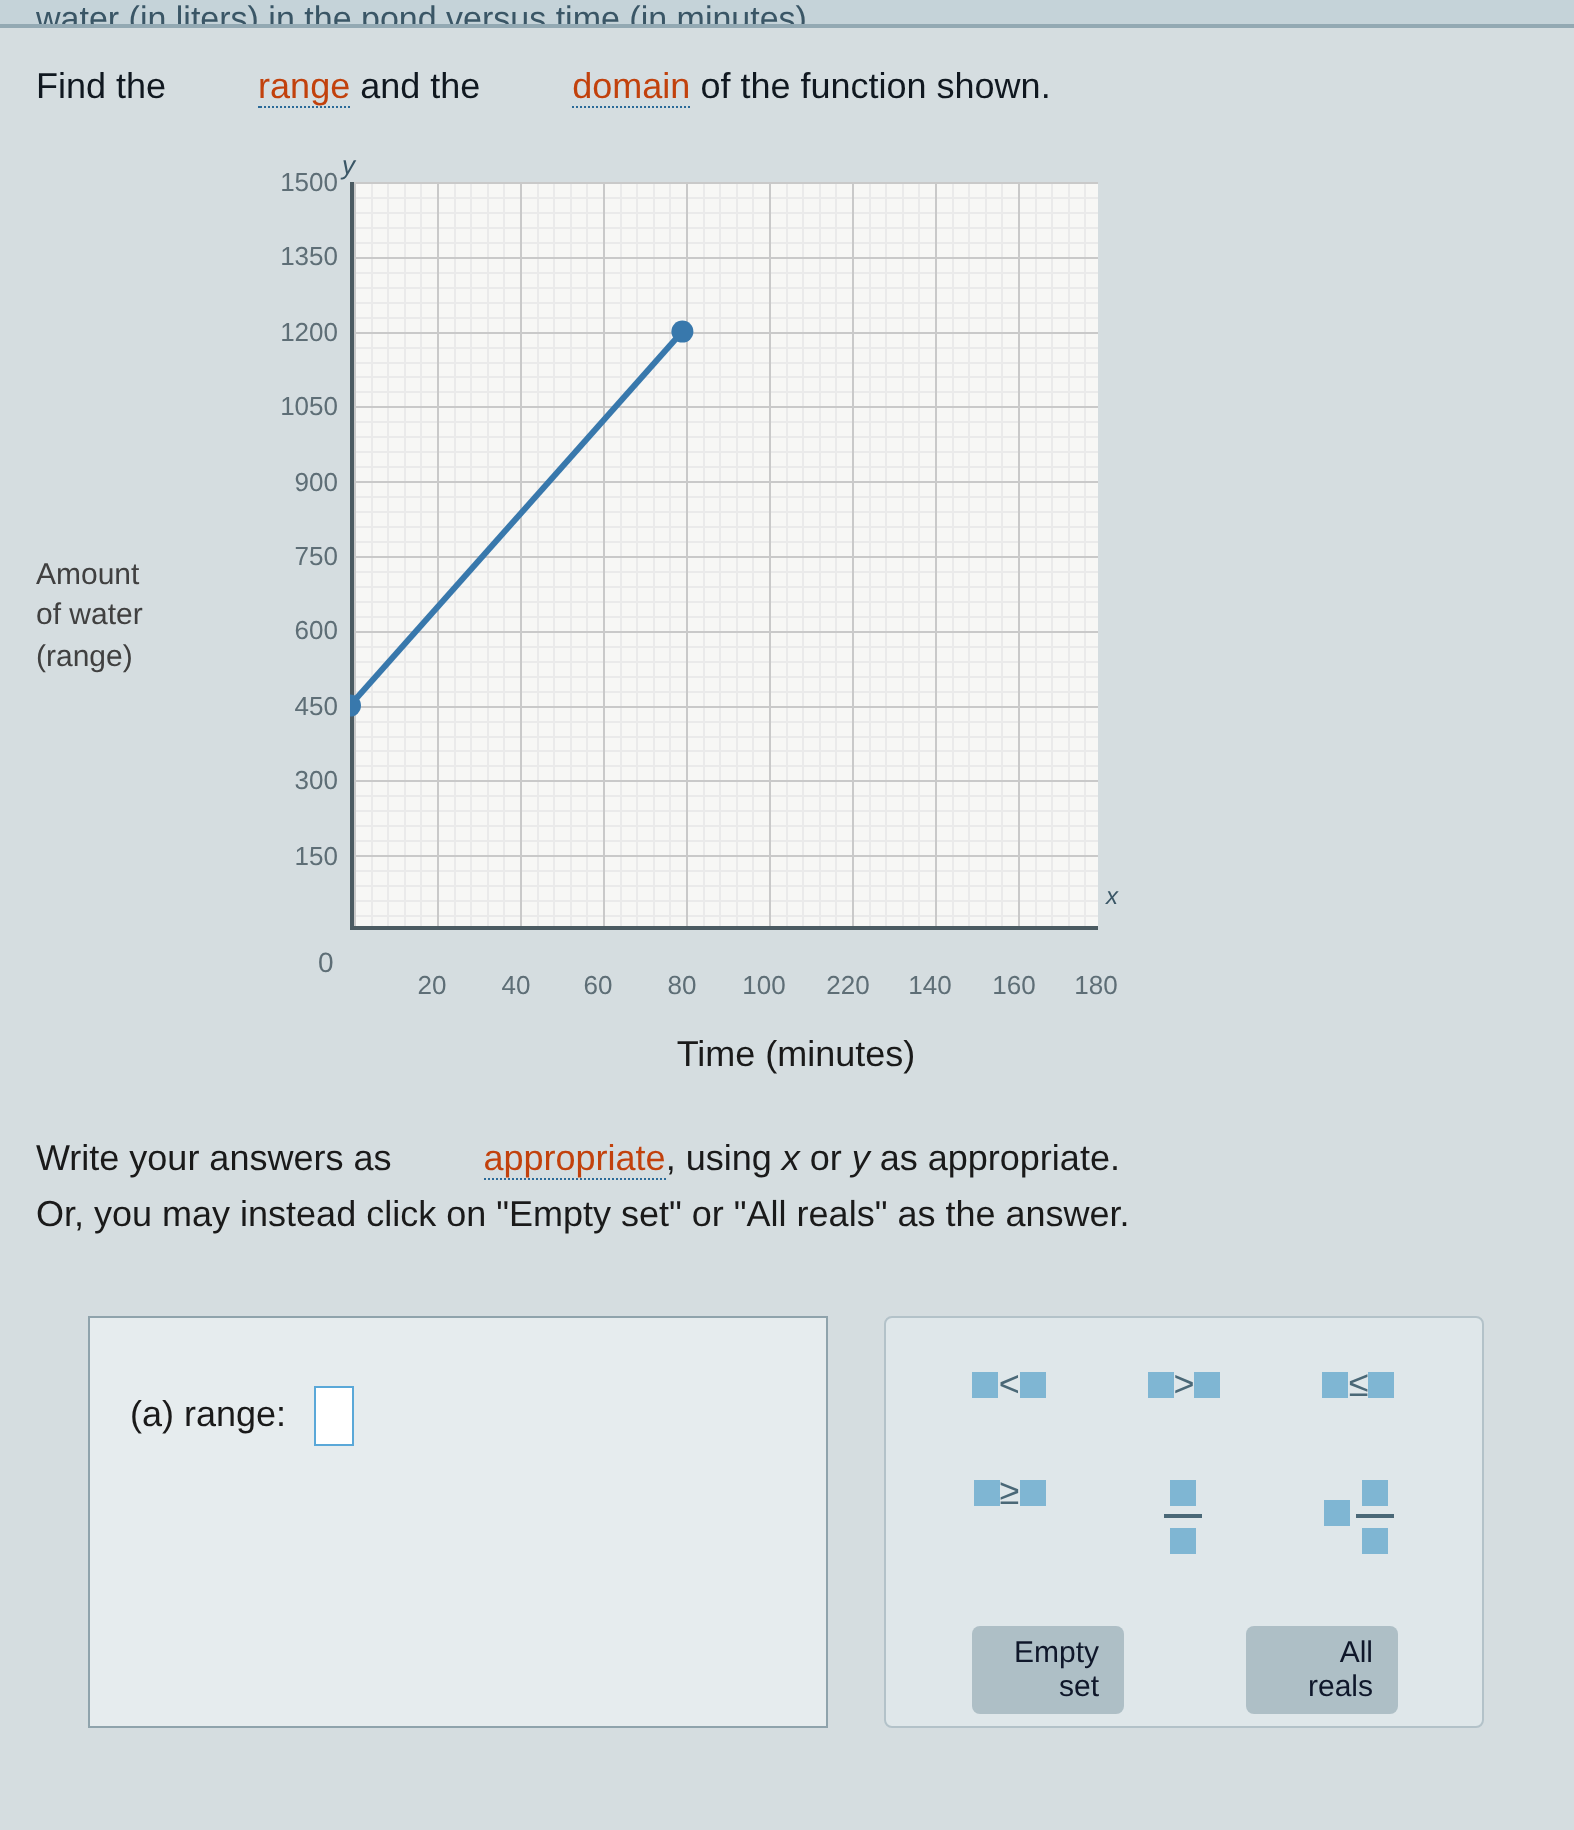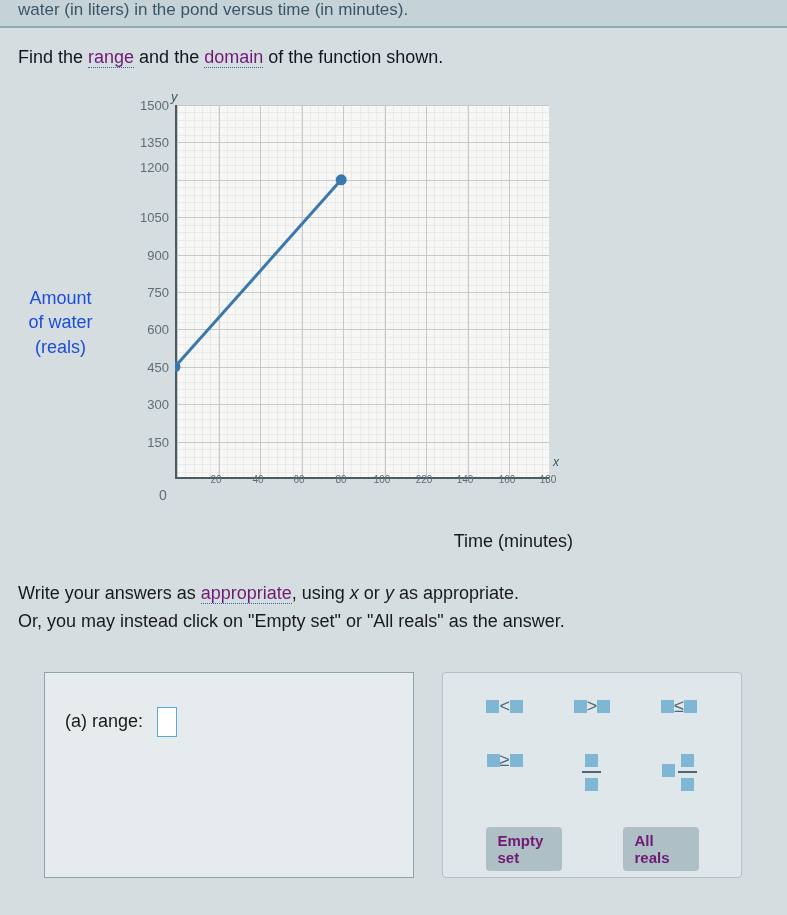--- a/index.html
+++ b/index.html
@@ -10,45 +10,46 @@
     height: 915px;
     overflow: hidden;
     color: #1a1a1a;
   }
   .top-cut {
     background: #c5d3d9;
     border-bottom: 2px solid #93a9b3;
     padding: 0 18px 6px 18px;
     color: #3a5666;
     font-size: 17px;
-    height: 28px;
+    height: 14px;
     overflow: hidden;
     white-space: nowrap;
   }
   .content {
     padding: 16px 10px 0 18px;
   }
   .instr {
     font-size: 18px;
     color: #101820;
     line-height: 1.5;
   }
   .term {
-    color: #701a75;
+    color: #c2410c;
     border-bottom: 1px dotted #2b6a98;
+    margin-left: 41px;
   }
   .chart-wrap {
     display: flex;
     align-items: center;
     margin-top: 22px;
   }
   .ylabel {
-    font-size: 18px;
-    color: #1d4ed8;
-    text-align: center;
+    font-size: 15px;
+    color: #404040;
+    text-align: left;
     line-height: 1.35;
     width: 85px;
   }
   .chart {
     position: relative;
     width: 470px;
     height: 430px;
   }
   .plot-area {
     position: absolute;
@@ -84,42 +85,42 @@
   .ytick {
     position: absolute;
     right: 404px;
     font-size: 13px;
     color: #5e6e76;
     transform: translateY(-50%);
     text-align: right;
   }
   .xtick {
     position: absolute;
-    top: 381px;
-    font-size: 10px;
+    top: 406px;
+    font-size: 13px;
     color: #5e6e76;
     transform: translateX(-50%);
   }
   .origin {
     position: absolute;
     top: 394px;
     left: 56px;
     font-size: 14px;
     color: #5e6e76;
   }
   .line-svg {
     position: absolute;
     left: 72px;
     top: 12px;
     width: 374px;
     height: 374px;
     pointer-events: none;
   }
   .xlabel {
-    text-align: right;
+    text-align: center;
     font-size: 18px;
     margin-top: 8px;
     margin-left: 120px;
   }
   .answer-instr {
     font-size: 18px;
     line-height: 1.55;
     margin-top: 28px;
   }
   .panels {
@@ -172,57 +173,56 @@
     align-items: center;
     vertical-align: middle;
     line-height: 1;
   }
   .frac .num { border-bottom: 2px solid #4a6877; padding: 0 3px 2px; }
   .frac .den { padding-top: 2px; }
   .sq { display:inline-block; width:13px; height:13px; background:#7fb6d3; vertical-align: -1px;}
   .btn-row { display:flex; justify-content:space-around; gap:12px;}
   .tool-btn {
     background:#aebfc6;
-    color:#701a75;
+    color:#0f172a;
     border-radius:4px;
     padding:5px 12px;
     font-size:15px;
-    text-align:left;
+    text-align:right;
     line-height:1.15;
     width: 76px;
-    font-weight: bold;
   }
 </style>
 </head>
 <body>
 
 <div class="top-cut">water (in liters) in the pond versus time (in minutes).</div>
 
 <div class="content">
 
   <p class="instr">
     <span>Find the </span><span class="term">range</span><span> and the </span><span class="term">domain</span><span> of the function shown.</span>
   </p>
 
   <div class="chart-wrap">
     <div class="ylabel">
       <div>Amount</div>
       <div>of water</div>
-      <div>(reals)</div>
+      <div>(range)</div>
     </div>
     <div>
       <div class="chart">
         <div class="plot-area"></div>
         <div class="yaxis-lbl">y</div>
         <div class="xaxis-lbl">x</div>
         <div class="origin">0</div>
 
         <div class="ytick" style="top:12px">1500</div>
         <div class="ytick" style="top:49px">1350</div>
-        <div class="ytick" style="top:74px">1200</div>
+        <div class="ytick" style="top:87px">1200</div>
         <div class="ytick" style="top:124px">1050</div>
         <div class="ytick" style="top:162px">900</div>
         <div class="ytick" style="top:199px">750</div>
         <div class="ytick" style="top:236px">600</div>
         <div class="ytick" style="top:274px">450</div>
         <div class="ytick" style="top:311px">300</div>
         <div class="ytick" style="top:349px">150</div>
 
         <div class="xtick" style="left:113px">20</div>
         <div class="xtick" style="left:155px">40</div>

